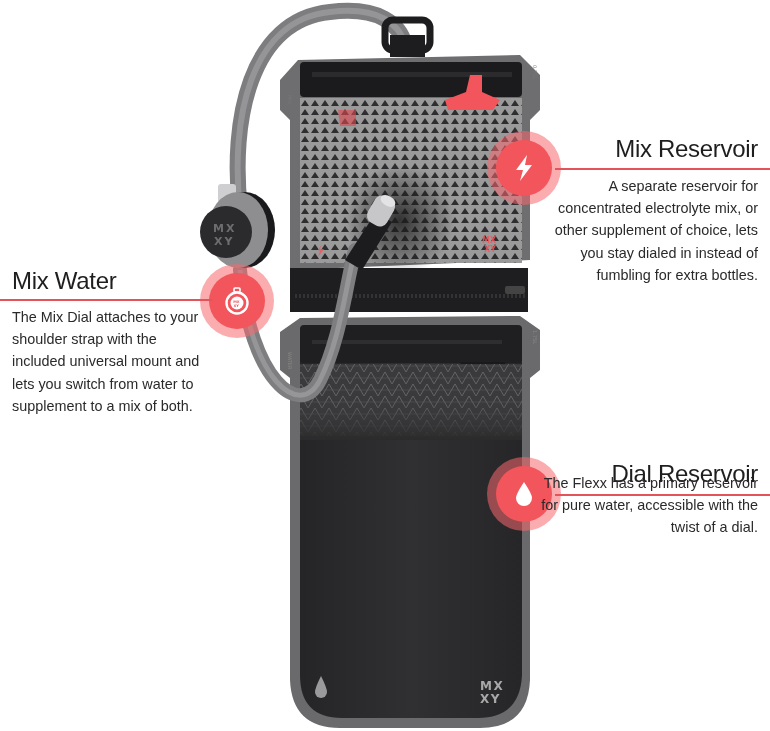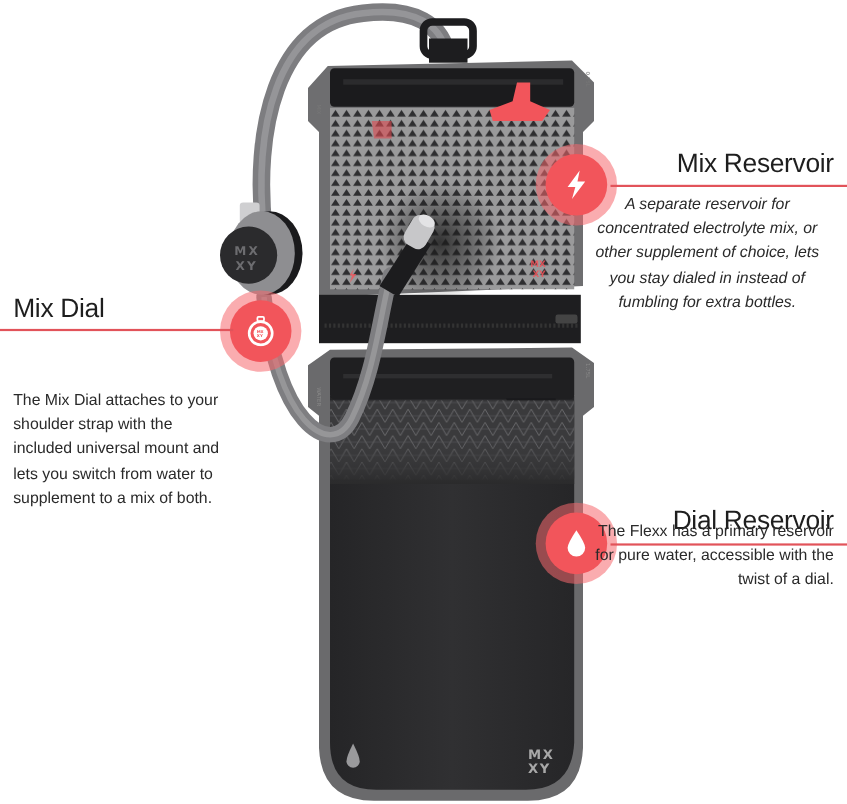--- a/index.html
+++ b/index.html
@@ -10,25 +10,25 @@
 
   .callout-title { position: absolute; font-size: 24px; color: #1e1e1e; letter-spacing: -0.3px; white-space: nowrap; }
   .callout-body { position: absolute; font-size: 14.4px; line-height: 22.2px; color: #2a2a2a; }
   .callout-line { position: absolute; height: 1.5px; background: #e2535a; }
 
   .badge { position: absolute; border-radius: 50%; display: flex; align-items: center; justify-content: center; }
   .badge-outer { background: rgba(246, 104, 110, 0.55); }
   .badge-inner { position: absolute; border-radius: 50%; background: #f2555b; display:flex; align-items:center; justify-content:center; }
 
   .title-mix-res { right: 12px; top: 135px; text-align: left; }
-  .body-mix-res { right: 12px; top: 175px; width: 230px; text-align: center; font-style: italic; }
+  .body-mix-res { right: 12px; top: 175px; width: 230px; text-align: right; }
   .line-mix-res { left: 555px; top: 168px; width: 215px; }
 
   .title-dial { left: 12px; top: 267px; }
-  .body-dial { left: 12px; top: 306px; width: 200px; margin-top: 47px; }
+  .body-dial { left: 12px; top: 306px; width: 200px; }
   .line-dial { left: 0; top: 299px; width: 212px; }
 
   .title-water { right: 12px; top: 460px; text-align: right; }
   .body-water { right: 12px; top: 472px; width: 230px; text-align: right; }
   .line-water { left: 555px; top: 494px; width: 215px; }
 </style>
 </head>
 <body>
 
 <svg class="product" viewBox="0 0 770 731" xmlns="http://www.w3.org/2000/svg">
@@ -130,21 +130,21 @@
     <svg width="26" height="28" viewBox="0 0 26 28">
       <rect x="10" y="1" width="6" height="4" rx="1" fill="none" stroke="#fff" stroke-width="1.6"></rect>
       <circle cx="13" cy="16" r="10.5" fill="none" stroke="#fff" stroke-width="2.4"></circle>
       <circle cx="13" cy="16" r="6.5" fill="#fff"></circle>
       <text x="9.3" y="15.5" font-size="3.6" font-weight="bold" fill="#f2555b" font-family="DejaVu Sans, sans-serif">MX</text>
       <text x="9.5" y="19.5" font-size="3.6" font-weight="bold" fill="#f2555b" font-family="DejaVu Sans, sans-serif">XY</text>
     </svg>
   </div>
 </div>
 <div class="callout-line line-dial"></div>
-<div class="callout-title title-dial">Mix Dial</div>
+<div class="callout-title title-dial">Mix Water</div>
 <div class="callout-body body-dial">The Mix Dial attaches to your shoulder strap with the included universal mount and lets you switch from water to supplement to a mix of both.</div>
 
 <div class="badge badge-outer" style="left:487px; top:457px; width:74px; height:74px;">
   <div class="badge-inner" style="width:56px; height:56px;">
     <svg width="20" height="28" viewBox="0 0 20 28">
       <path d="M 10 2 Q 2 14 2 18 A 8 8 0 0 0 18 18 Q 18 14 10 2 Z" fill="#ffffff"></path>
     </svg>
   </div>
 </div>
 <div class="callout-line line-water"></div>

